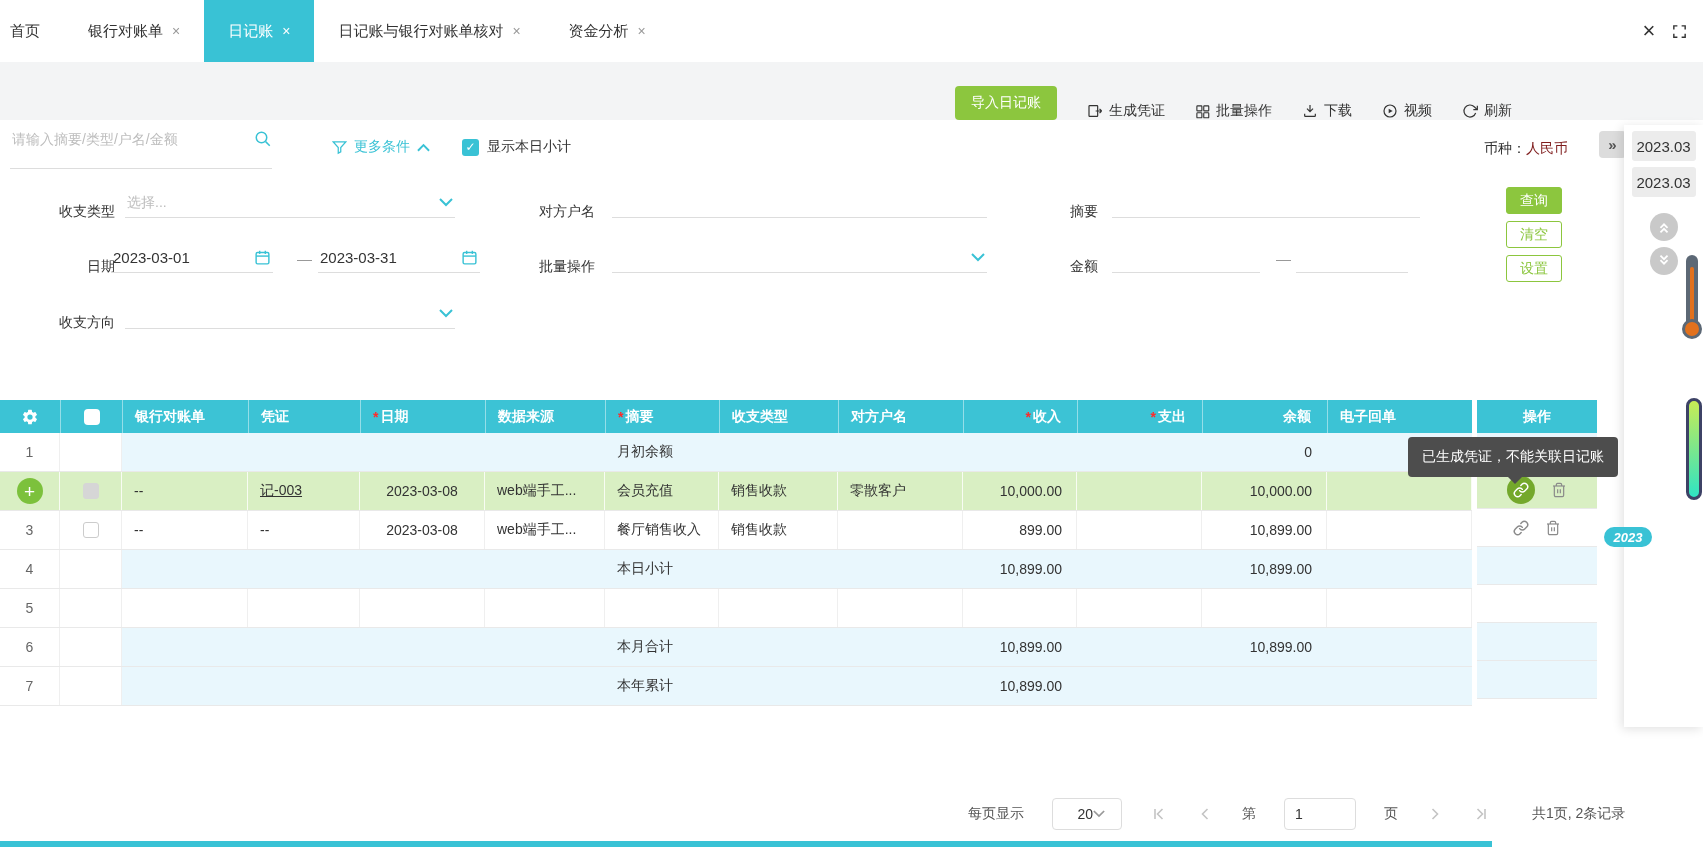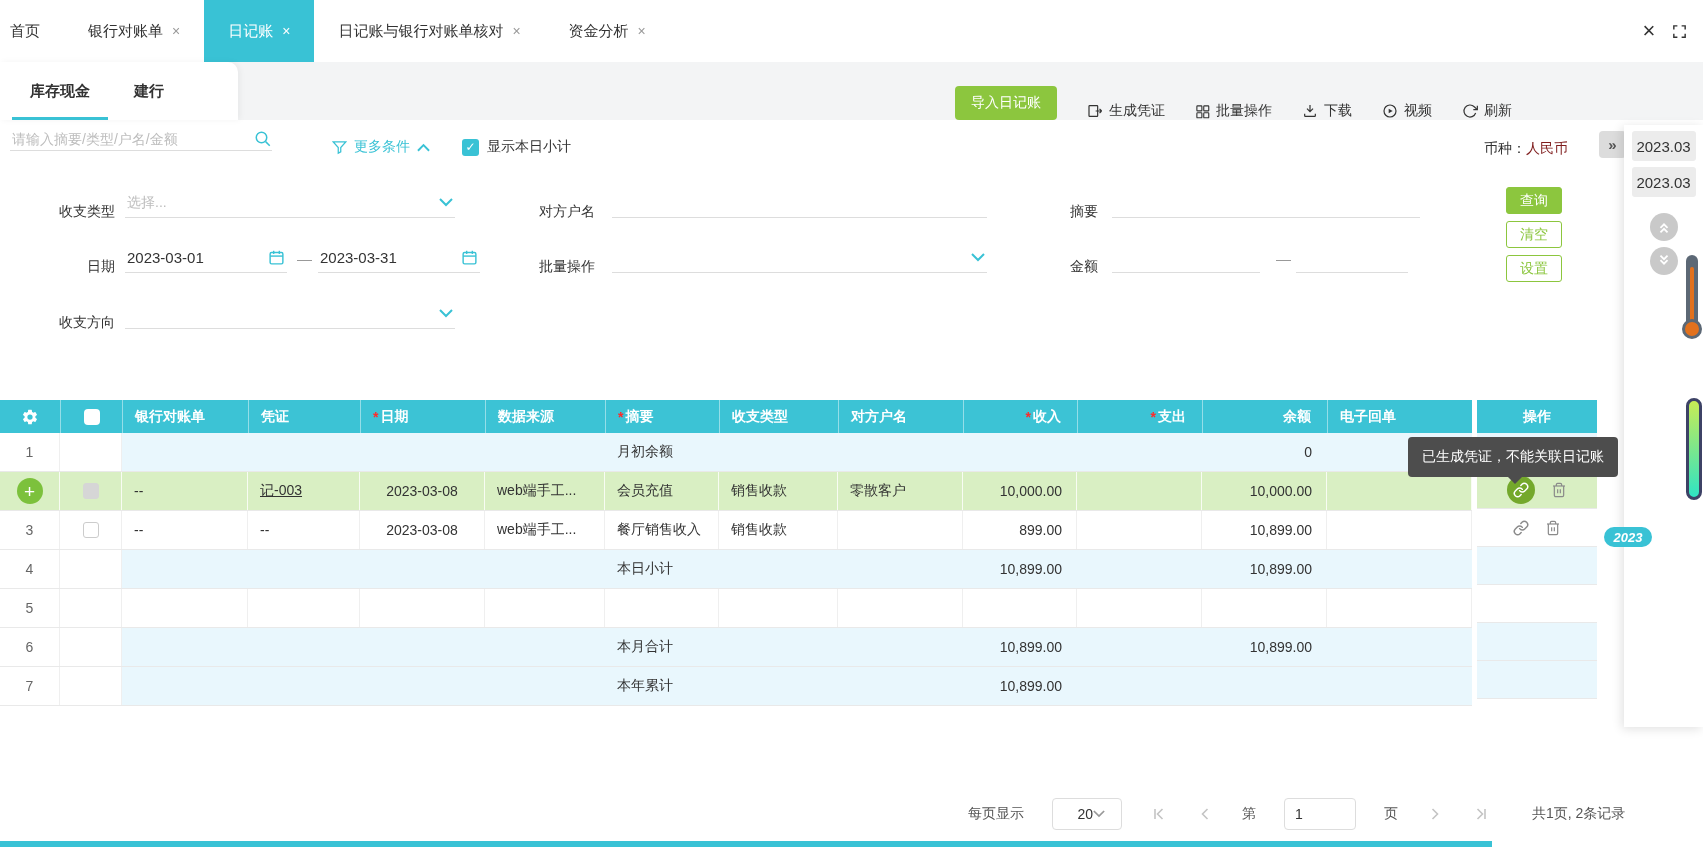--- a/index.html
+++ b/index.html
@@ -17,21 +17,21 @@
   .win-controls .xbtn{font-size:22px;color:#333;line-height:1;cursor:pointer;}
   
   .strip{position:absolute;left:0;top:62px;width:1703px;height:58px;background:#f3f4f5;}
   .subtab-card{position:absolute;left:0;top:0;width:238px;height:58px;background:#fff;border-radius:0 10px 0 0;box-shadow:2px 0 6px rgba(0,0,0,.05);display:flex;align-items:stretch;padding-left:30px;box-sizing:border-box;}
   .subtab{display:flex;align-items:center;margin-right:44px;font-size:15px;font-weight:bold;color:#333;position:relative;cursor:pointer;}
   .subtab.active::after{content:"";position:absolute;left:-18px;right:-18px;bottom:0;height:3px;background:#39c2d5;}
   .toolbar{position:absolute;left:955px;top:0;height:58px;display:flex;align-items:flex-end;gap:30px;}
   .tool-item{display:flex;align-items:center;gap:6px;font-size:14px;color:#333;cursor:pointer;white-space:nowrap;}
   .btn-import{height:34px;padding:0 16px;background:#8cc63e;color:#fff;font-size:14px;border:none;border-radius:4px;display:flex;align-items:center;cursor:pointer;}
   
-  .search-wrap{position:absolute;left:10px;top:130px;width:262px;border-bottom:1px solid #ddd;display:flex;align-items:flex-end;padding-bottom:2px;}
+  .search-wrap{position:absolute;left:10px;top:130px;width:262px;border-bottom:1px solid #ddd;display:flex;align-items:flex-end;padding-bottom:20px;}
   .search-wrap input{border:none;outline:none;flex:1;font-size:14px;color:#333;font-family:inherit;background:transparent;}
   .search-wrap input::placeholder{color:#bdbdbd;}
   .more-cond{position:absolute;left:332px;top:138px;display:flex;align-items:center;gap:7px;color:#39c2d5;font-size:14px;cursor:pointer;}
   .daily-check{position:absolute;left:462px;top:138px;display:flex;align-items:center;gap:8px;font-size:14px;color:#333;cursor:pointer;}
   .cbox{width:17px;height:17px;border-radius:3px;background:#39c2d5;color:#fff;font-size:12px;display:flex;align-items:center;justify-content:center;}
   .currency{position:absolute;left:1484px;top:140px;font-size:14px;}
   .currency .val{color:#7f1d1d;}
   
   .f-label{position:absolute;width:80px;text-align:right;font-size:14px;color:#333;}
   .f-input{position:absolute;height:30px;border-bottom:1px solid #ddd;display:flex;align-items:center;font-size:15px;color:#333;box-sizing:border-box;padding:0 2px;}
@@ -120,24 +120,20 @@
 <div class="win-controls">
   <span class="xbtn">×</span>
   <span>
     <svg width="17" height="17" viewBox="0 0 24 24" fill="none" stroke="#333" stroke-width="2">
         <path d="M4 9V4h5M15 4h5v5M20 15v5h-5M9 20H4v-5"></path>
       </svg>
   </span>
 </div>
 
 <div class="strip">
-  <div class="subtab-card">
-      <div class="subtab active">库存现金</div>
-      <div class="subtab">建行</div>
-    </div>
   <div class="toolbar">
     <button class="btn-import">导入日记账</button>
     <span class="tool-item">
       <span>
           <svg width="16" height="16" viewBox="0 0 24 24" fill="none" stroke="#333" stroke-width="1.8">
             <rect x="3" y="4" width="13" height="16" rx="1"></rect>
             <path d="M13 12h9m0 0-3.2-3.2M22 12l-3.2 3.2"></path>
           </svg>
         </span>
       <span>生成凭证</span>
@@ -216,21 +212,21 @@
 <div class="f-label" style="left:35px;top:203px;">收支类型</div>
 <div class="f-input" style="left:125px;top:188px;width:330px;">
   <span class="ph grow">选择...</span>
   <span>
       <svg width="14" height="9" viewBox="0 0 14 9" fill="none" stroke="#39c2d5" stroke-width="2">
         <polyline points="1 1 7 7 13 1"></polyline>
       </svg>
     </span>
 </div>
 <div class="f-label" style="left:35px;top:258px;">日期</div>
-<div class="f-input" style="left:125px;top:243px;width:162px;">
+<div class="f-input" style="left:111px;top:243px;width:162px;">
   <span class="grow">2023-03-01</span>
   <span>
       <svg width="17" height="17" viewBox="0 0 24 24" fill="none" stroke="#39c2d5" stroke-width="2">
         <rect x="3" y="5" width="18" height="16" rx="2"></rect>
         <line x1="3" y1="10" x2="21" y2="10"></line>
         <line x1="8" y1="2.5" x2="8" y2="7"></line>
         <line x1="16" y1="2.5" x2="16" y2="7"></line>
       </svg>
     </span>
 </div>

